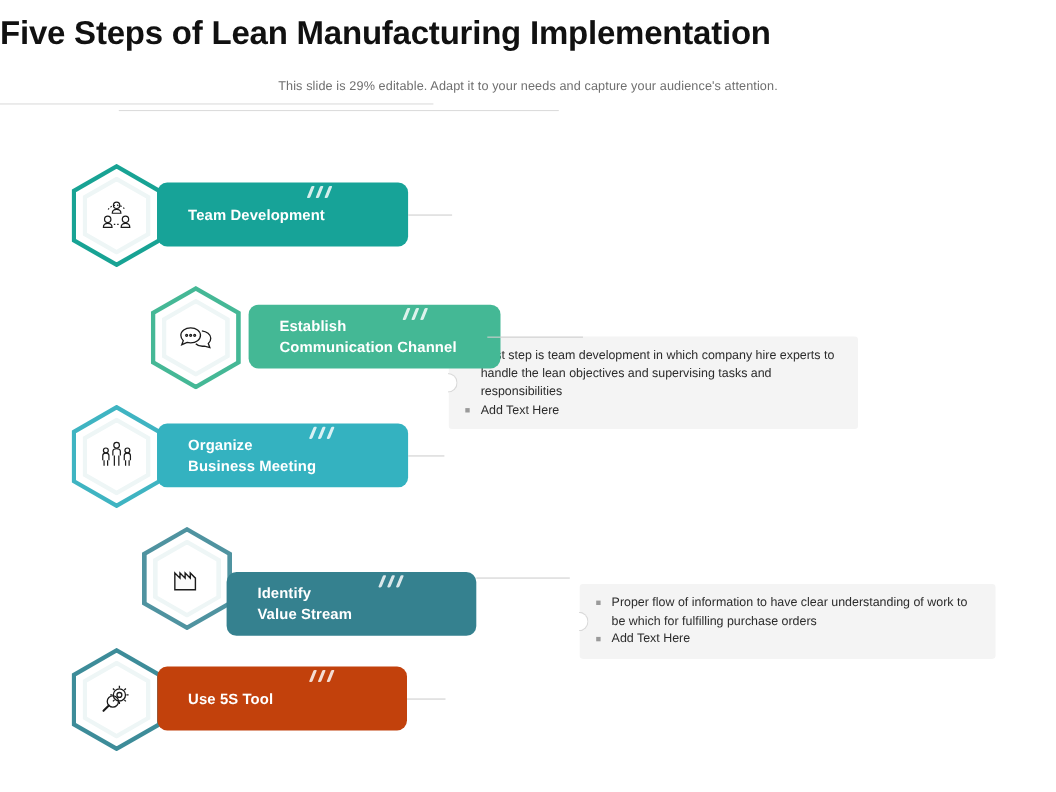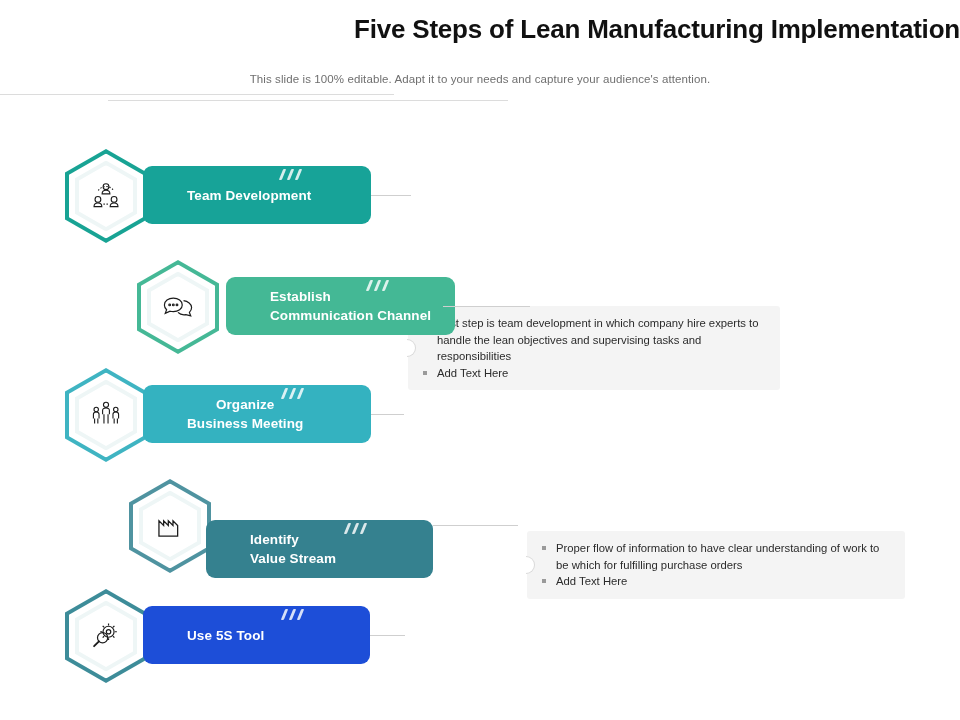--- a/index.html
+++ b/index.html
@@ -14,23 +14,23 @@
     overflow: hidden;
     position: relative;
   }
 
   
   #slide-title {
     position: absolute;
     top: 14px;
     left: 0;
     width: 960px;
-    text-align: right;
+    text-align: left;
     font-family: "Liberation Sans", sans-serif;
-    font-size: 26px;
+    font-size: 30px;
     font-weight: 700;
     color: #111111;
     letter-spacing: -0.2px;
     white-space: nowrap;
   }
   #slide-subtitle {
     position: absolute;
     top: 73px;
     left: 0;
     width: 960px;
@@ -117,21 +117,21 @@
     border-radius: 9px;
     display: flex;
     align-items: center;
     overflow: hidden;
   }
   .bar-text {
     color: #ffffff;
     font-size: 13.5px;
     font-weight: 700;
     line-height: 19px;
-    padding-left: 44px;
+    padding-left: 28px;
     white-space: pre-line;
     letter-spacing: 0.1px;
     position: relative;
     z-index: 2;
   }
   .bar-ticks {
     position: absolute;
     top: 3px;
     width: 30px;
     height: 12px;
@@ -199,21 +199,21 @@
     top: 6px;
     width: 4px;
     height: 4px;
     background: #9a9a9a;
   }
 </style>
 </head>
 <body>
 
 <div id="slide-title">Five Steps of Lean Manufacturing Implementation</div>
-<div id="slide-subtitle">This slide is 100% editable. Adapt it to your needs and capture  your audience's attention.</div>
+<div id="slide-subtitle">This slide is 29% editable. Adapt it to your needs and capture  your audience's attention.</div>
 <div class="divider" id="divider-top"></div>
 <div class="divider" id="divider-bottom"></div>
 
 <div class="row" style="top:148px;">
   <div class="hex-wrap" style="left:64px;">
     <div class="hex hex-outer" style="background:#18a394;">
       <div class="hex-outer-inner"></div>
     </div>
     <div class="hex hex-mid">
       <div class="hex-mid-inner"></div>
@@ -277,21 +277,21 @@
   </div>
   <div class="connector" style="left:443px; width:87px;"></div>
   <div class="panel" style="left:527px; top:272px; width:352px;">
     <ul class="bullet-list">
       <li>Proper flow of information to have clear understanding of work to be which for fulfilling purchase orders</li>
       <li>Add Text Here</li>
     </ul>
   </div>
 </div>
 
-<div class="row" style="top:367px;text-align:center;">
+<div class="row" style="top:367px;">
   <div class="hex-wrap" style="left:64px;">
     <div class="hex hex-outer" style="background:#3fb4c2;">
       <div class="hex-outer-inner"></div>
     </div>
     <div class="hex hex-mid">
       <div class="hex-mid-inner"></div>
     </div>
     <div class="hex-icon">
       <svg viewBox="0 0 40 40" fill="none" stroke="#1b1b1b" stroke-width="1.3">
         <circle cx="20" cy="8" r="3"></circle>
@@ -357,21 +357,21 @@
     <div class="hex-icon">
       <svg viewBox="0 0 40 40" fill="none" stroke="#1b1b1b" stroke-width="1.4">
         <circle cx="23" cy="15" r="6.5"></circle>
         <circle cx="23" cy="15" r="2.6"></circle>
         <path d="M23 5.2v2.3M23 22.5v2.3M32.8 15h-2.3M15.5 15h-2.3M29.9 8.1l-1.6 1.6M17.7 20.3l-1.6 1.6M29.9 21.9l-1.6-1.6M17.7 9.7l-1.6-1.6"></path>
         <circle cx="16" cy="22" r="6"></circle>
         <path d="M11.7 26.3L6 32" stroke-width="2.2" stroke-linecap="round"></path>
       </svg>
     </div>
   </div>
-  <div class="bar" style="left:143px; width:227px; background:#1d4ed8;">
+  <div class="bar" style="left:143px; width:227px; background:#c2410c;">
     <div class="bar-ticks" style="left:140px;">
       <span></span>
         <span></span>
         <span></span>
     </div>
     <div class="bar-text">Use 5S Tool</div>
   </div>
   <div class="connector" style="left:370px; width:35px;"></div>
 
 </div>

